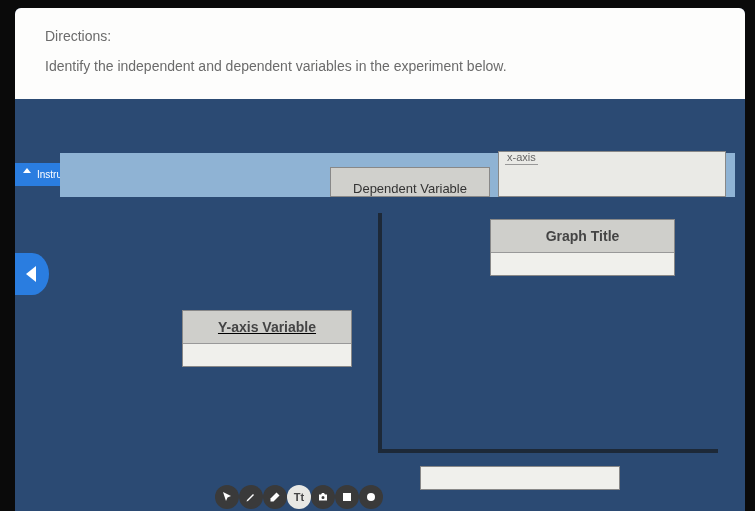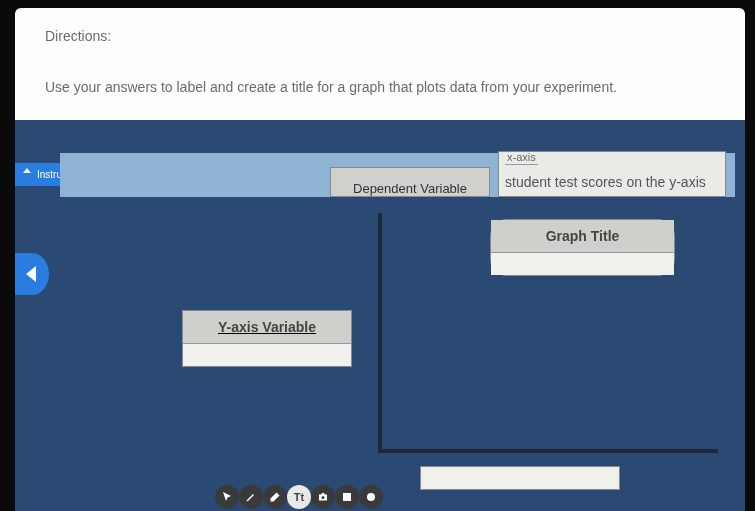--- a/index.html
+++ b/index.html
@@ -122,21 +122,20 @@
       font-size: 11px;
       color: #666;
       border-bottom: 1px solid #999;
       padding: 0 2px;
     }
     .graph-title-box {
       position: absolute;
       top: 66px;
       left: 430px;
       width: 185px;
-      border-radius: 17px;
     }
     .y-axis-box {
       position: absolute;
       top: 157px;
       left: 122px;
       width: 170px;
       text-decoration: underline;
     }
     .x-axis-box {
       position: absolute;
@@ -192,42 +191,40 @@
     .tool.light { background: #e8e8e4; color: #444; font-weight: bold; }
     .tool svg { width: 12px; height: 12px; fill: #fff; }
   </style>
 </head>
 <body>
 
 <div class="screen">
 
   <div class="directions-panel">
     <span class="directions-title">Directions:</span>
-    <br>
-    <span>Use your answers to label and create a title for a graph that plots data from your experiment.</span>
+    <span>Identify the independent and dependent variables in the experiment below.</span><br>
   </div>
 
   <div class="instructions-tab">
     <span>Instructions</span>
   </div>
 
   <div class="nav-arrow">
     <span></span>
   </div>
 
   <div class="main-area">
     <div class="light-band"></div>
 
     <div class="dep-var-box">
       <span>Dependent Variable</span>
     </div>
 
     <div class="dep-answer-box">
       <span class="dep-answer-top">x-axis</span>
-      <div style="margin-top:12px">student test scores on the y-axis</div>
     </div>
 
     <div class="chart-axes"></div>
 
     <div class="label-box graph-title-box">
       <div class="label-header">Graph Title</div>
       <div class="label-input"></div>
     </div>
 
     <div class="label-box y-axis-box">

